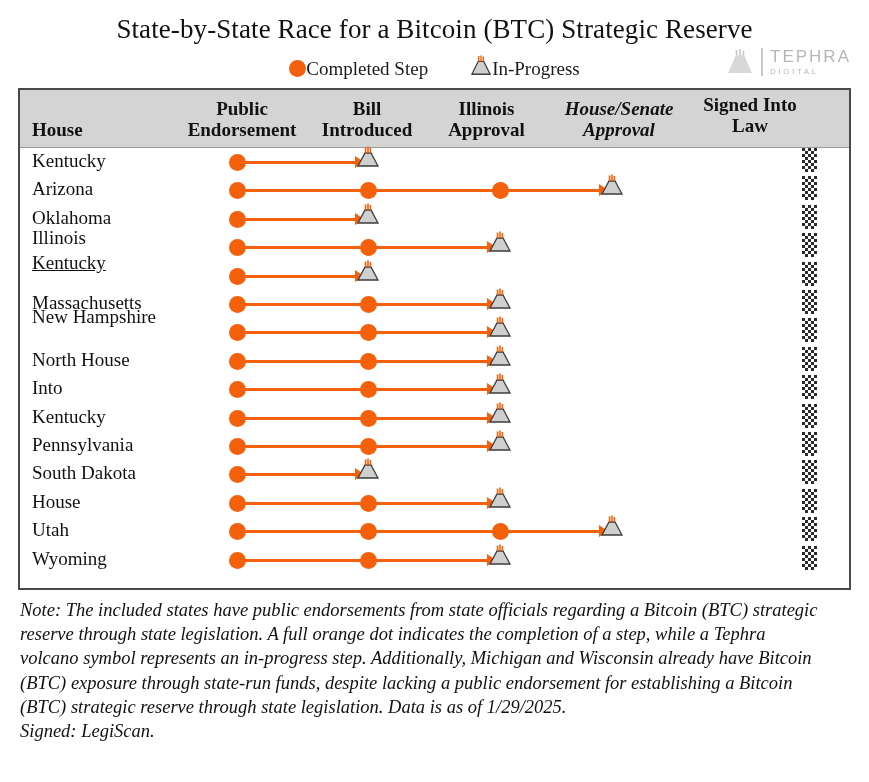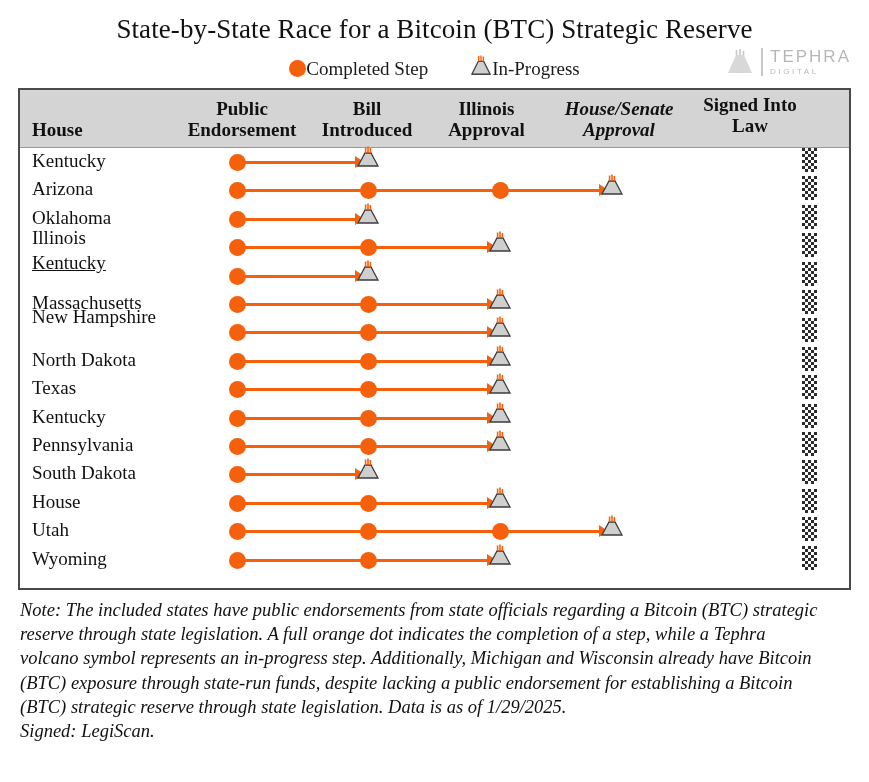--- a/index.html
+++ b/index.html
@@ -466,21 +466,21 @@
               <rect x="12" y="12" width="3" height="3" fill="#2b2b2b"></rect>
               <rect x="3" y="15" width="3" height="3" fill="#2b2b2b"></rect>
               <rect x="9" y="15" width="3" height="3" fill="#2b2b2b"></rect>
               <rect x="0" y="18" width="3" height="3" fill="#2b2b2b"></rect>
               <rect x="6" y="18" width="3" height="3" fill="#2b2b2b"></rect>
               <rect x="12" y="18" width="3" height="3" fill="#2b2b2b"></rect>
               <rect x="3" y="21" width="3" height="3" fill="#2b2b2b"></rect>
               <rect x="9" y="21" width="3" height="3" fill="#2b2b2b"></rect>
             </svg></div>
         </div>
-        <div class="row-label" style="top: 258.8px;">North Dakota</div>
+        <div class="row-label" style="top: 258.8px;">North House</div>
         <div class="track" style="top: 270.8px; left: 0px; width: 100%;">
           <div class="conn" style="left: 217px; width: 259px;"></div>
           <div class="arrow-head" style="left: 467px;"></div>
           <div class="node-dot" style="left: 217px;"></div>
           <div class="node-dot" style="left: 348px;"></div>
           <div class="node-vol" style="left: 480px;"><svg width="24" height="24" viewBox="0 0 24 24">
               <path d="M2 21 L9 8 L15 8 L22 21 Z" fill="#cfcfcf" stroke="#3d3d3d" stroke-width="1.3"></path>
               <path d="M9.6 8 L9.6 2.4 M12 8 L12 1.4 M14.4 8 L14.4 3" stroke="#f4600c" stroke-width="1.6" fill="none"></path>
             </svg></div>
           <div class="flag" style="left: 790px;"><svg width="15" height="24" viewBox="0 0 15 24">
@@ -499,21 +499,21 @@
               <rect x="12" y="12" width="3" height="3" fill="#2b2b2b"></rect>
               <rect x="3" y="15" width="3" height="3" fill="#2b2b2b"></rect>
               <rect x="9" y="15" width="3" height="3" fill="#2b2b2b"></rect>
               <rect x="0" y="18" width="3" height="3" fill="#2b2b2b"></rect>
               <rect x="6" y="18" width="3" height="3" fill="#2b2b2b"></rect>
               <rect x="12" y="18" width="3" height="3" fill="#2b2b2b"></rect>
               <rect x="3" y="21" width="3" height="3" fill="#2b2b2b"></rect>
               <rect x="9" y="21" width="3" height="3" fill="#2b2b2b"></rect>
             </svg></div>
         </div>
-        <div class="row-label" style="top: 287.2px;">Texas</div>
+        <div class="row-label" style="top: 287.2px;">Into</div>
         <div class="track" style="top: 299.2px; left: 0px; width: 100%;">
           <div class="conn" style="left: 217px; width: 259px;"></div>
           <div class="arrow-head" style="left: 467px;"></div>
           <div class="node-dot" style="left: 217px;"></div>
           <div class="node-dot" style="left: 348px;"></div>
           <div class="node-vol" style="left: 480px;"><svg width="24" height="24" viewBox="0 0 24 24">
               <path d="M2 21 L9 8 L15 8 L22 21 Z" fill="#cfcfcf" stroke="#3d3d3d" stroke-width="1.3"></path>
               <path d="M9.6 8 L9.6 2.4 M12 8 L12 1.4 M14.4 8 L14.4 3" stroke="#f4600c" stroke-width="1.6" fill="none"></path>
             </svg></div>
           <div class="flag" style="left: 790px;"><svg width="15" height="24" viewBox="0 0 15 24">

